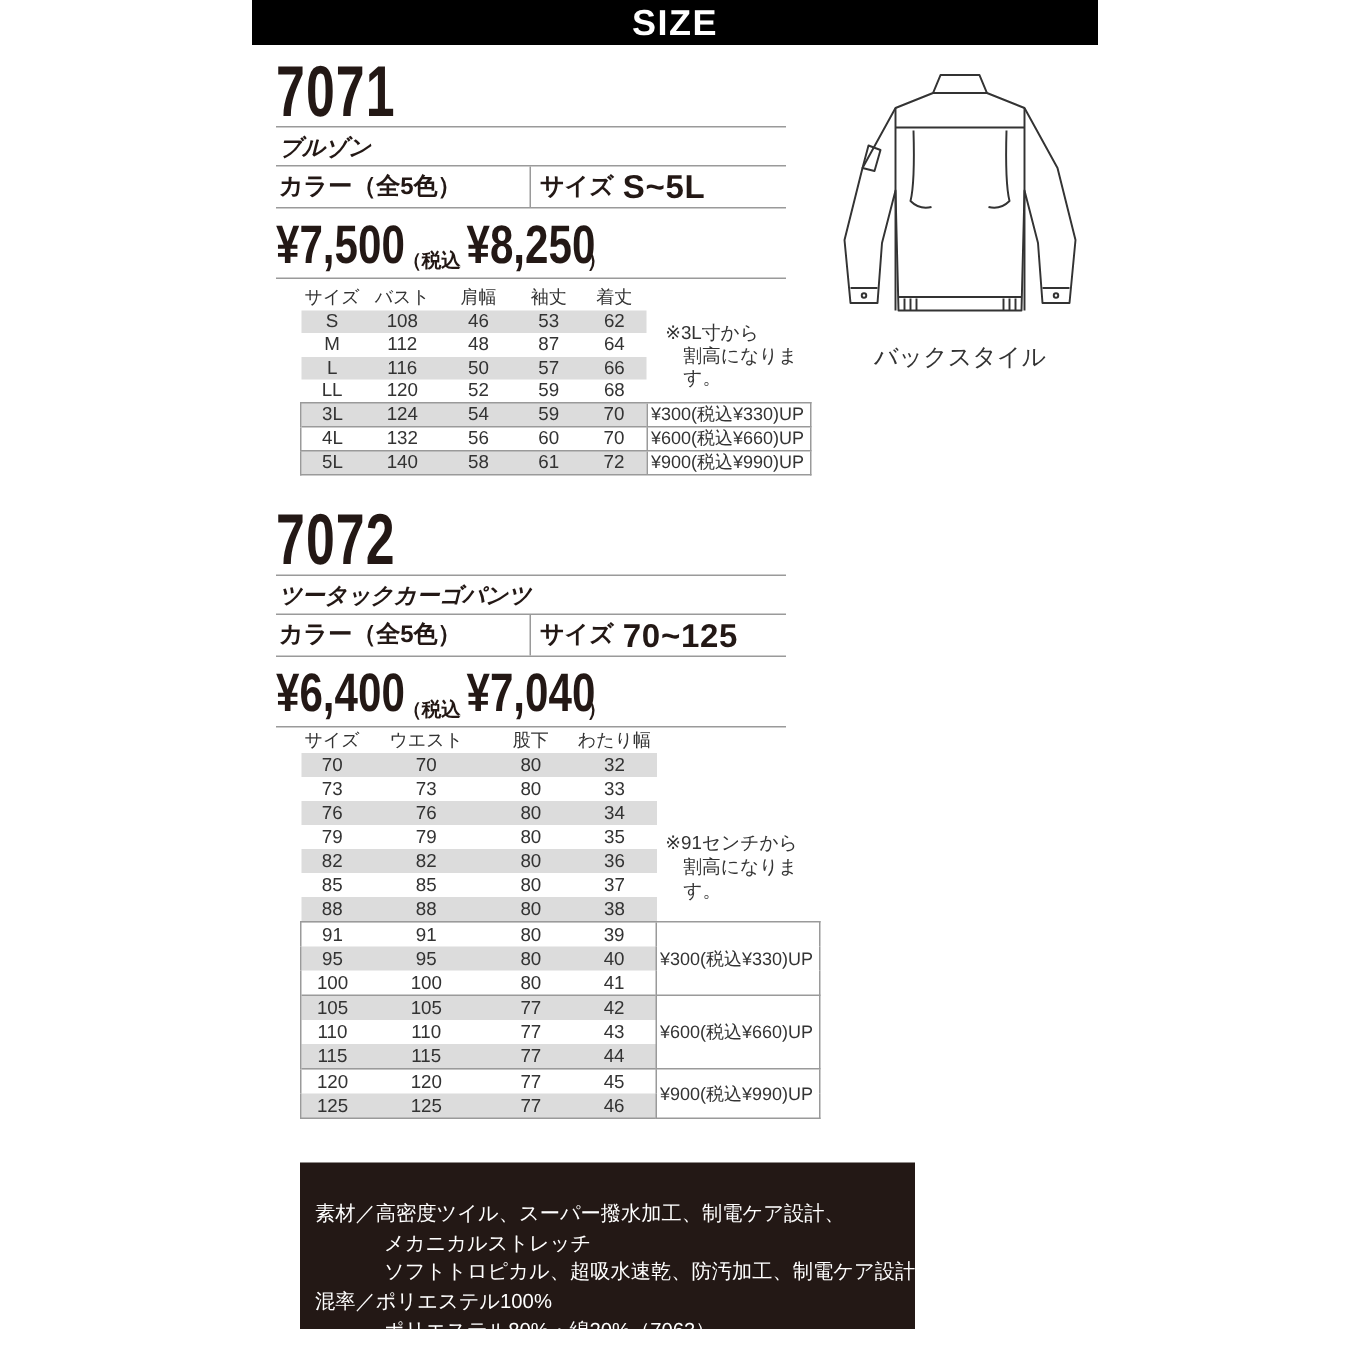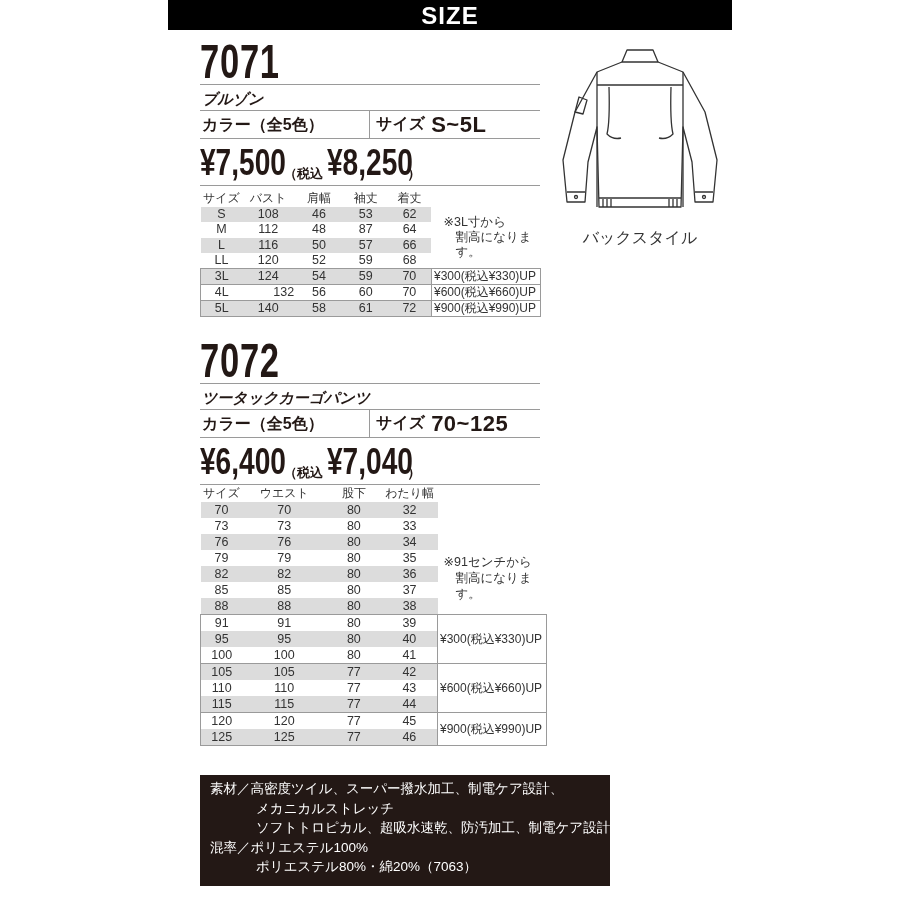--- a/index.html
+++ b/index.html
@@ -1,21 +1,21 @@
 <!DOCTYPE html>
 <html><head>
 <meta charset="utf-8">
 <style>
   * { box-sizing: border-box; margin: 0; padding: 0; }
   html, body { width: 900px; height: 900px; background: #ffffff; overflow: hidden; }
   body { position: relative; font-family: "Liberation Sans", "DejaVu Sans", sans-serif; color: #231815; }
 
   .header-bar { position: absolute; left: 168px; top: 0; width: 564px; height: 30px; background: #000; color: #fff; font-weight: bold; font-size: 24px; text-align: center; line-height: 32px; letter-spacing: 1px; }
 
-  .product { position: absolute; left: 200px; width: 340px; }
+  .product { position: absolute; left: 184px; width: 340px; }
   .p-num { font-family: "Liberation Sans Narrow", "Liberation Sans", sans-serif; font-weight: bold; font-size: 48px; line-height: 48px; transform: scaleX(0.72); transform-origin: left; letter-spacing: 1px; color: #231815; height: 46px; }
   .rule { border-bottom: 1.5px solid #9a9a9a; width: 340px; }
   .p-name { font-weight: bold; font-size: 15px; height: 25px; line-height: 27px; padding-left: 2px; font-style: italic; }
   .p-row { display: flex; height: 27px; align-items: center; }
   .p-color { width: 170px; font-size: 16px; font-weight: bold; border-right: 1.5px solid #9a9a9a; height: 27px; line-height: 28px; padding-left: 2px; }
   .p-size-label { font-size: 16px; font-weight: bold; padding-left: 6px; }
   .p-size-val { font-size: 22px; font-weight: bold; padding-left: 6px; letter-spacing: 0.5px; }
   .p-price { height: 44px; display: flex; align-items: flex-end; white-space: nowrap; }
   .big { font-weight: bold; font-size: 36px; line-height: 40px; display: inline-block; transform: scaleX(0.78); transform-origin: left bottom; }
   .tax-label { font-weight: bold; font-size: 13px; margin-left: -26px; }
@@ -32,21 +32,21 @@
   .box-upper td.c { border-top: 1px solid #9a9a9a; }
   .leftb { border-left: 1px solid #9a9a9a; }
   .botb td.c { border-bottom: 1px solid #9a9a9a; }
 
   .t2 th { height: 17px; font-size: 12px; }
   .t2 td { height: 16px; line-height: 16px; }
 
   .illust { position: absolute; left: 555px; top: 42px; width: 170px; height: 180px; }
   .illust-label { position: absolute; left: 575px; top: 228px; font-size: 16px; color: #333; width: 130px; text-align: center; }
 
-  .materials { position: absolute; left: 200px; top: 775px; width: 410px; height: 111px; background: #231815; color: #fff; font-size: 13.5px; padding: 4px 10px; line-height: 19.5px; }
+  .materials { position: absolute; left: 200px; top: 775px; width: 410px; height: 111px; background: #231815; color: #fff; font-size: 13.5px; padding: 24px 10px; line-height: 19.5px; }
   .mline { white-space: nowrap; }
   .indent { padding-left: 46px; }
 </style>
 </head>
 <body>
 
 <div class="header-bar">
   <span>SIZE</span>
 </div>
 
@@ -123,21 +123,21 @@
   <tr class="shade box-upper">
     <td class="c leftb">3L</td>
         <td class="c">124</td>
         <td class="c">54</td>
         <td class="c">59</td>
         <td class="c">70</td>
     <td class="up">¥300(税込¥330)UP</td>
   </tr>
   <tr>
     <td class="c leftb" style="border-top:1px solid #9a9a9a;border-bottom:1px solid #9a9a9a;">4L</td>
-        <td class="c" style="border-top:1px solid #9a9a9a;border-bottom:1px solid #9a9a9a;text-align:right;">132</td>
+        <td class="c" style="border-top:1px solid #9a9a9a;border-bottom:1px solid #9a9a9a;">132</td>
         <td class="c" style="border-top:1px solid #9a9a9a;border-bottom:1px solid #9a9a9a;margin-top:16px;">56</td>
         <td class="c" style="border-top:1px solid #9a9a9a;border-bottom:1px solid #9a9a9a;">60</td>
         <td class="c" style="border-top:1px solid #9a9a9a;border-bottom:1px solid #9a9a9a;">70</td>
     <td class="up">¥600(税込¥660)UP</td>
   </tr>
   <tr class="shade botb">
     <td class="c leftb">5L</td>
         <td class="c">140</td>
         <td class="c">58</td>
         <td class="c">61</td>

